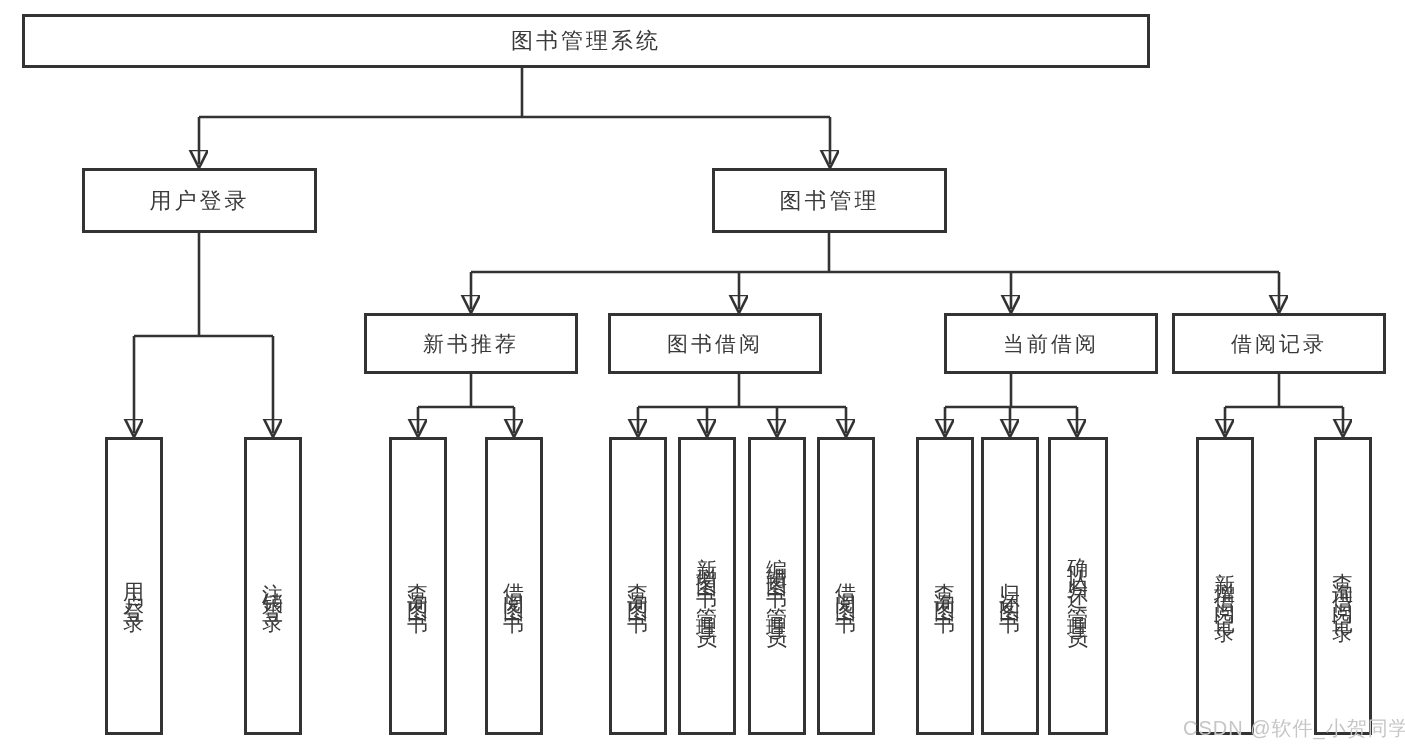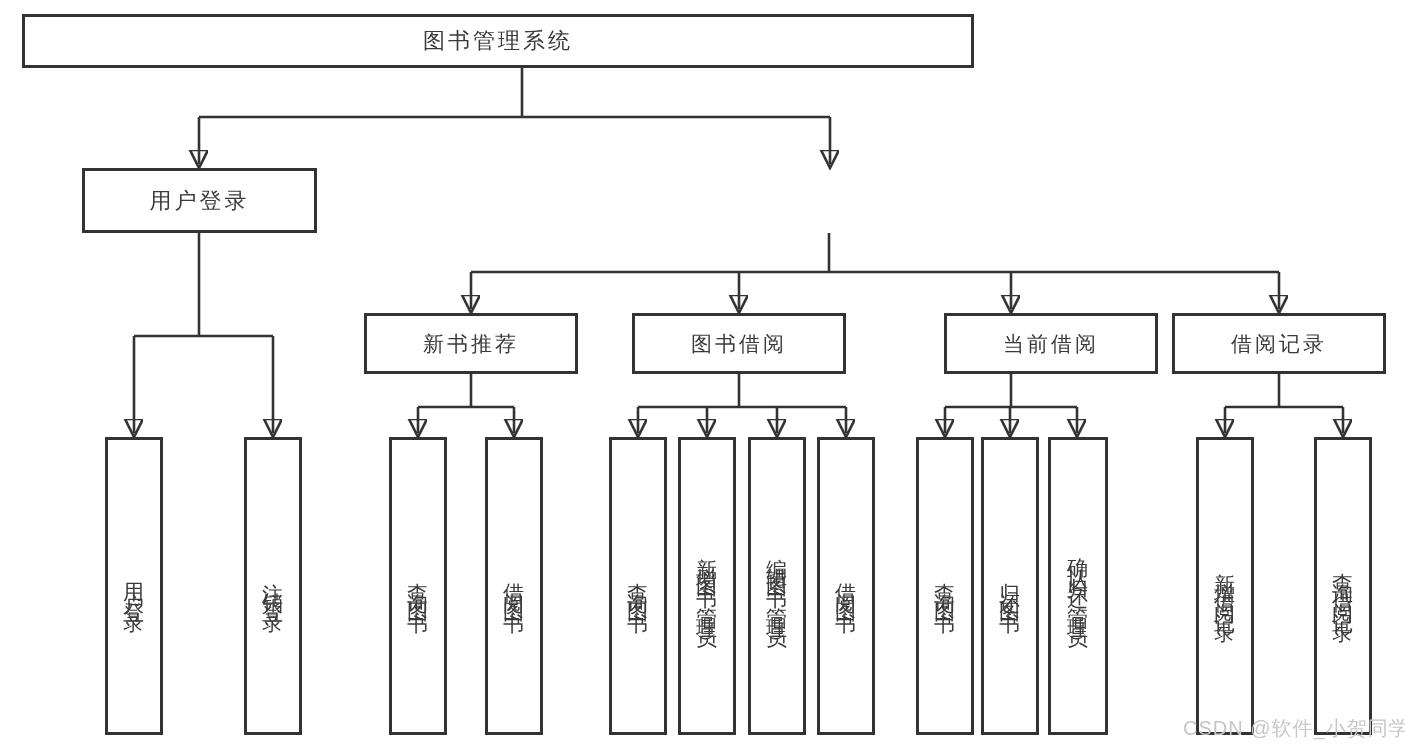--- a/index.html
+++ b/index.html
@@ -37,21 +37,21 @@
     background: #ffffff;
     border: 3px solid #333333;
     display: flex;
     align-items: center;
     justify-content: center;
     color: #3a3a3a;
     font-size: 22px;
     letter-spacing: 3px;
     white-space: nowrap;
   }
-  .box.root   { left: 22px;  top: 14px;  width: 952px; height: 54px; }
+  .box.root   { left: 22px;  top: 14px;  width: 1128px; height: 54px; }
   .box.lvl2   { top: 168px; width: 235px; height: 65px; }
   .box.lvl3   { top: 313px; width: 214px; height: 61px; font-size: 21px; }
   .box.leaf   { top: 437px; width: 58px; height: 298px; }
   .box.leaf span {
     writing-mode: vertical-rl;
     text-orientation: mixed;
     font-size: 21px;
     letter-spacing: 10px;
     line-height: 1;
     white-space: nowrap;
@@ -119,25 +119,28 @@
     <path d="M1343,407 V433" marker-end="url(#arw)"></path>
   </svg>
 
   <div class="box root">
     <span>图书管理系统</span>
   </div>
 
   <div class="box lvl2" style="left:82px;">
     <span>用户登录</span>
   </div>
+  <div class="box lvl2" style="left:712px;">
+    <span>图书管理</span>
+  </div>
 
   <div class="box lvl3" style="left:364px;text-align:center;">
     <span>新书推荐</span>
   </div>
-  <div class="box lvl3" style="left:632px;">
+  <div class="box lvl3" style="left:608px;">
     <span>图书借阅</span>
   </div>
   <div class="box lvl3" style="left:944px;">
     <span>当前借阅</span>
   </div>
   <div class="box lvl3" style="left:1172px;justify-content:center;">
     <span>借阅记录</span>
   </div>
 
   <div class="box leaf" style="left:105px;">

